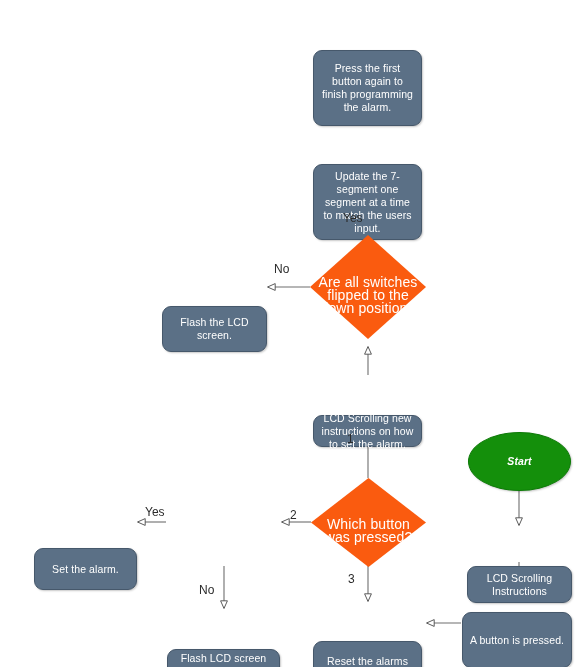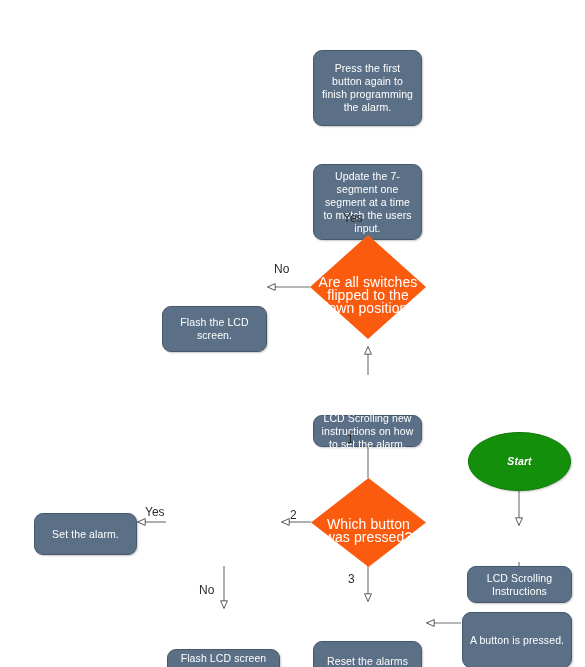--- a/index.html
+++ b/index.html
@@ -148,21 +148,21 @@
   </div>
 
   <div class="node node-decision" style="left:311px; top:478px; width:115px; height:89px;">
     <svg class="diamond-shape" viewBox="0 0 115 89" preserveAspectRatio="none">
       <polygon points="57.5,0 115,44.5 57.5,89 0,44.5" fill="#fa5b0f"></polygon>
     </svg>
     <span class="decision-text">Which button was pressed?</span>
   </div>
 
 
-  <div class="node node-process" style="left:34px; top:473px; width:103px; height:42px;text-align:center;">
+  <div class="node node-process" style="left:34px; top:508px; width:103px; height:42px;text-align:center;">
     <span>Set the alarm.</span>
   </div>
 
   <div class="node node-process" style="left:167px; top:609px; width:113px; height:44px;">
     <span>Flash LCD screen and display message.</span>
   </div>
 
   <div class="node node-process" style="left:313px; top:601px; width:109px; height:44px;align-items:flex-end;">
     <span>Reset the alarms program to null.</span>
   </div>

